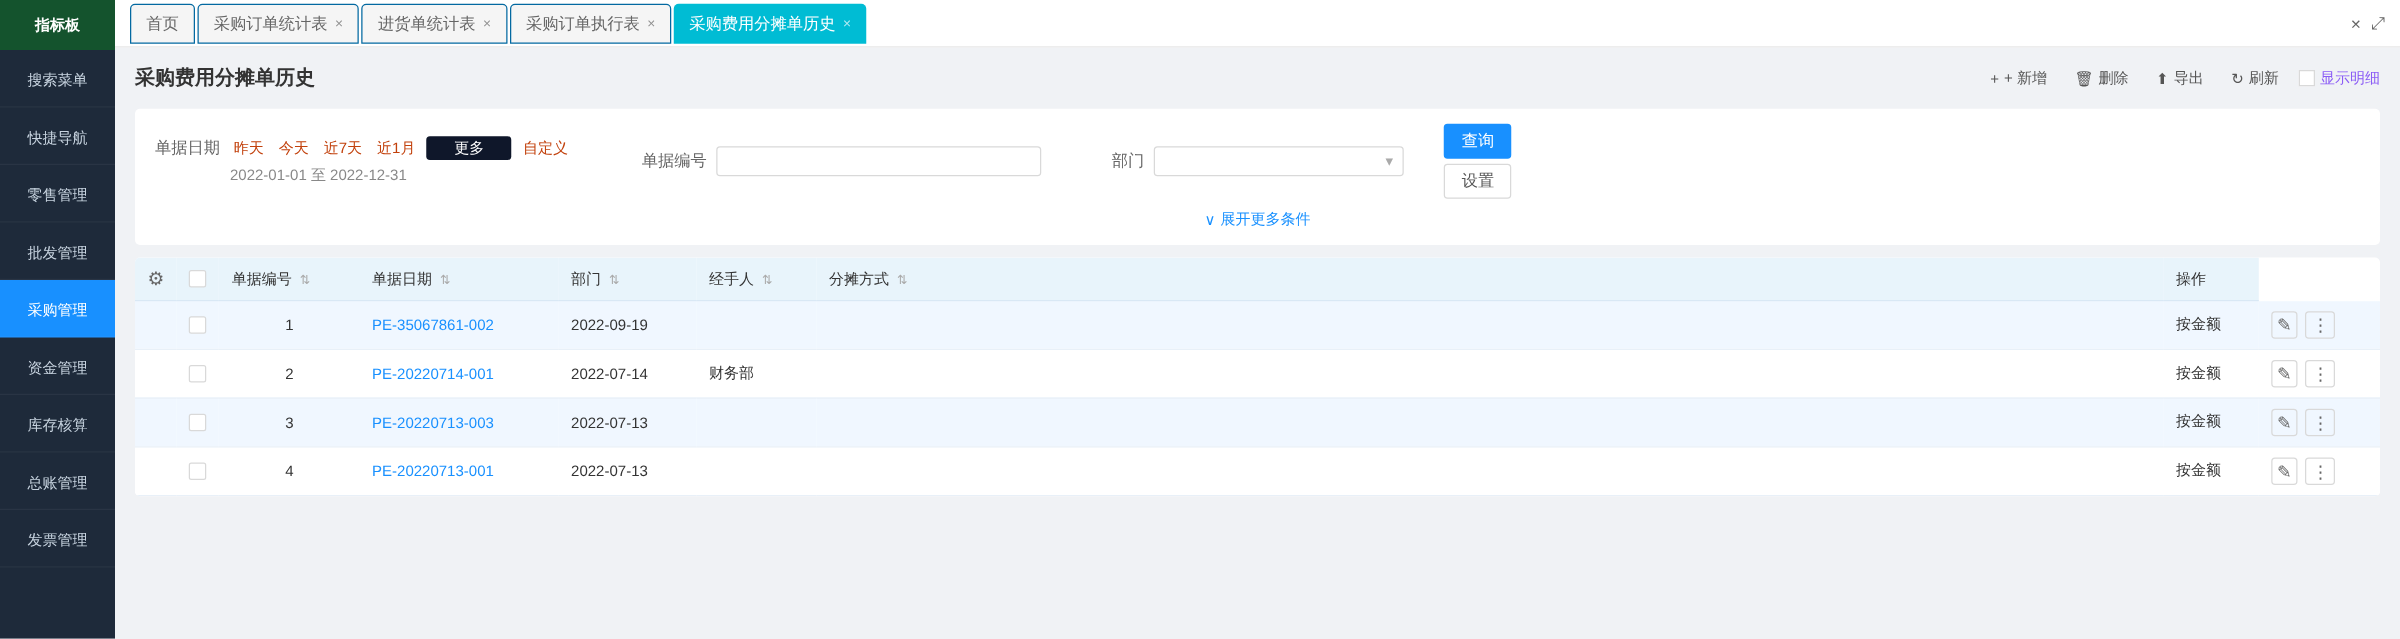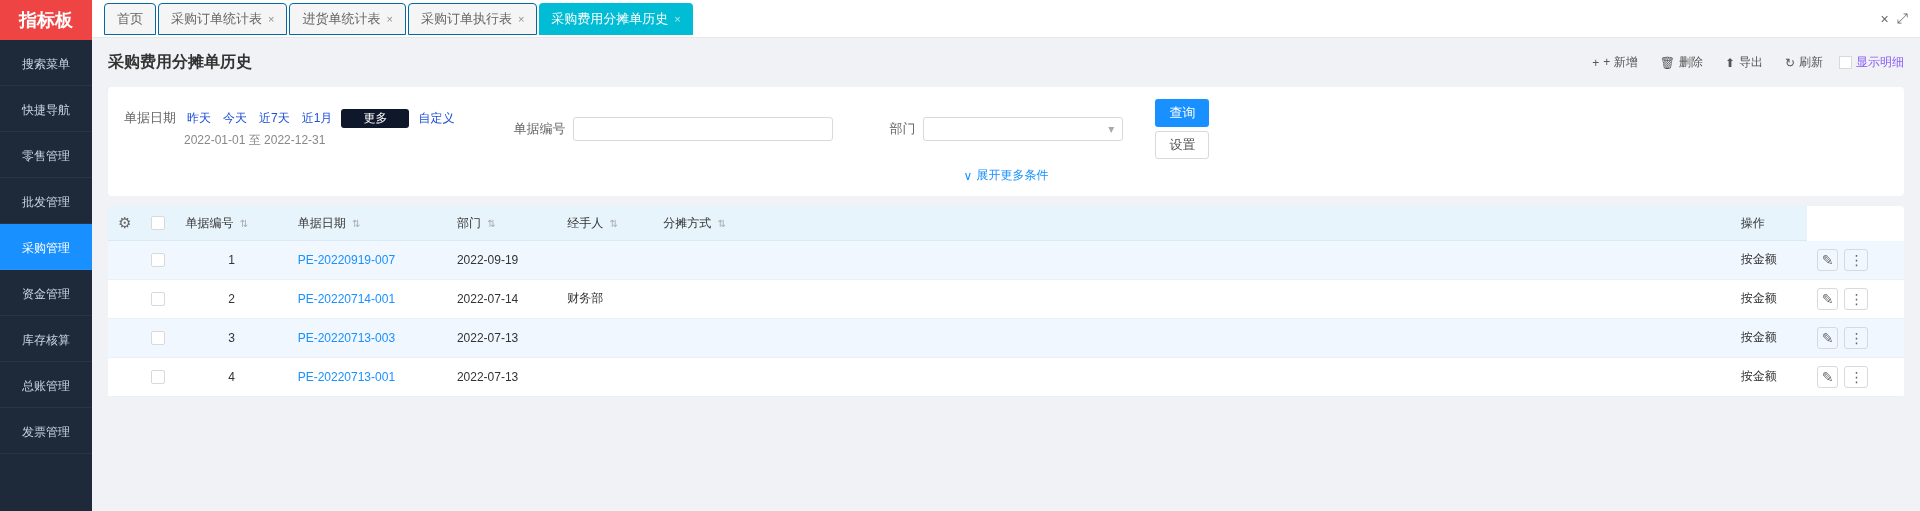--- a/index.html
+++ b/index.html
@@ -1,20 +1,20 @@
 <!DOCTYPE html>
 <html><head>
   <meta charset="utf-8">
   <style>
     * { margin: 0; padding: 0; box-sizing: border-box; }
     body { font-family: "Microsoft YaHei", "PingFang SC", Arial, sans-serif; font-size: 13px; background: #f0f2f5; display: flex; height: 511px; overflow: hidden; }
 
     
     .sidebar { width: 92px; background: #1e2a3a; color: #c8d4e0; display: flex; flex-direction: column; height: 100%; flex-shrink: 0; }
-    .sidebar-logo { height: 40px; background: #ef4444; display: flex; align-items: center; justify-content: center; font-size: 18px; color: #fff; font-weight: bold; }
+    .sidebar-logo { height: 40px; background: #14532d; display: flex; align-items: center; justify-content: center; font-size: 12px; color: #fff; font-weight: bold; }
     .sidebar-item { padding: 12px 8px; text-align: center; font-size: 12px; cursor: pointer; border-bottom: 1px solid rgba(255,255,255,0.05); }
     .sidebar-item.active { background: #1890ff; color: #fff; }
     .sidebar-item-label { margin-top: 4px; }
 
     
     .main { flex: 1; display: flex; flex-direction: column; height: 100%; overflow: hidden; }
 
     
     .tabs-bar { background: #fff; border-bottom: 1px solid #e8e8e8; display: flex; align-items: center; padding: 0 12px; height: 38px; gap: 2px; position: relative; }
     .tab { display: flex; align-items: center; padding: 0 12px; height: 32px; border-radius: 4px 4px 0 0; font-size: 13px; cursor: pointer; color: #666; gap: 6px; white-space: nowrap; }
@@ -34,21 +34,21 @@
     .btn-primary { background: #1890ff; color: #fff; border: none; padding: 5px 14px; border-radius: 3px; cursor: pointer; font-size: 13px; }
     .btn-setting { background: #fff; color: #555; border: 1px solid #d9d9d9; padding: 4px 10px; border-radius: 3px; cursor: pointer; font-size: 13px; }
     .display-toggle { display: flex; align-items: center; gap: 4px; font-size: 12px; color: #8b5cf6; cursor: pointer; }
     .checkbox-small { width: 13px; height: 13px; border: 1px solid #d9d9d9; background: #fff; display: inline-block; }
 
     
     .filter-area { background: #fff; padding: 12px 16px; border-radius: 4px; margin-bottom: 10px; }
     .filter-row { display: flex; align-items: center; gap: 16px; margin-bottom: 8px; }
     .filter-label { color: #666; font-size: 13px; white-space: nowrap; }
     .date-shortcuts { display: flex; gap: 6px; flex-wrap: wrap; }
-    .date-shortcut { color: #1d4ed8; cursor: pointer; font-size: 12px; padding: 1px 3px; }
+    .date-shortcut { color: #c2410c; cursor: pointer; font-size: 12px; padding: 1px 3px; }
     .date-shortcut.more { background: #0f172a; color: #fff; border-radius: 3px; padding: 1px 22px; }
     .date-range { color: #888; font-size: 12px; margin-top: 4px; }
     .filter-input { border: 1px solid #d9d9d9; border-radius: 3px; padding: 4px 8px; font-size: 12px; outline: none; width: 260px; }
     .filter-select { border: 1px solid #d9d9d9; border-radius: 3px; padding: 4px 8px; font-size: 12px; outline: none; width: 180px; background: #fff; cursor: pointer; display: flex; align-items: center; justify-content: space-between; }
     .expand-btn { display: flex; align-items: center; gap: 4px; color: #1890ff; font-size: 12px; cursor: pointer; margin-top: 4px; justify-content: center; }
 
     
     .table-container { background: #fff; border-radius: 4px; overflow: hidden; }
     table { width: 100%; border-collapse: collapse; }
     thead tr { background: #e8f4fb; }
@@ -239,21 +239,21 @@
           </tr>
         </thead>
         <tbody id="table-body">
         <tr class="row-alt">
       <td class="row-num"></td>
       <td style="text-align:center;">
         <span class="cb"></span>
       </td>
       <td style="text-align:center;">1</td>
       <td>
-        <a class="link">PE-20220919-007</a>
+        <a class="link">PE-35067861-002</a>
       </td>
       <td>2022-09-19</td>
       <td></td>
       <td></td>
       <td>按金额</td>
       <td>
         <div class="action-icons">
           <span class="action-icon" title="编辑">✎</span>
           <span class="action-icon" title="更多">⋮</span>
         </div>

